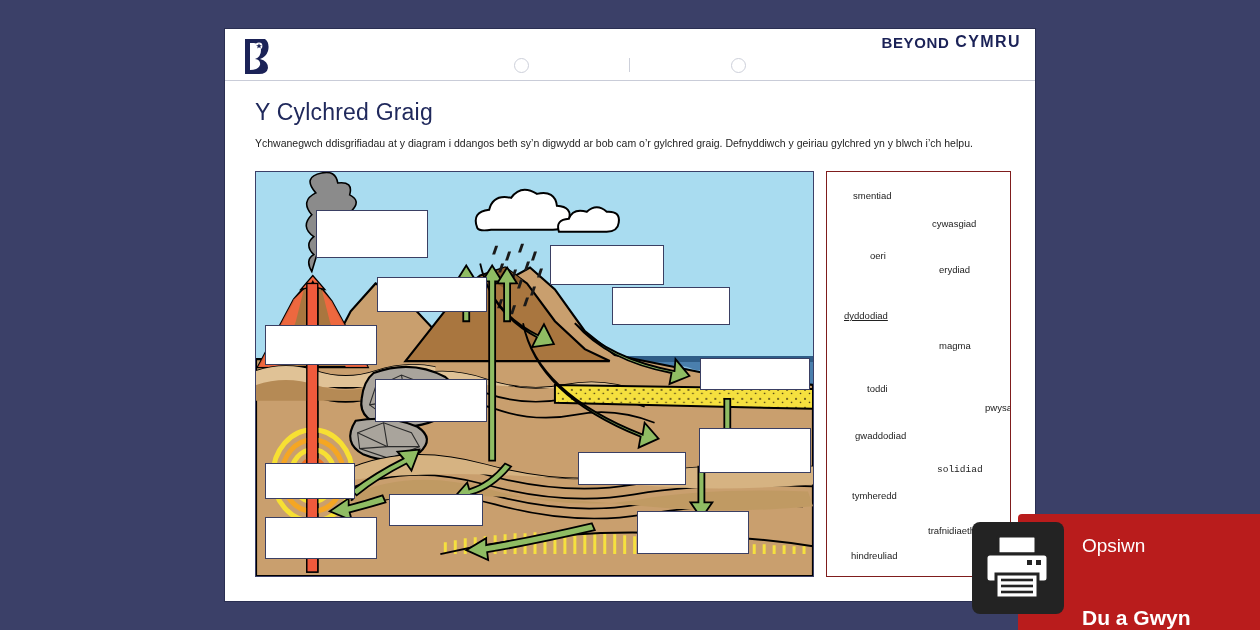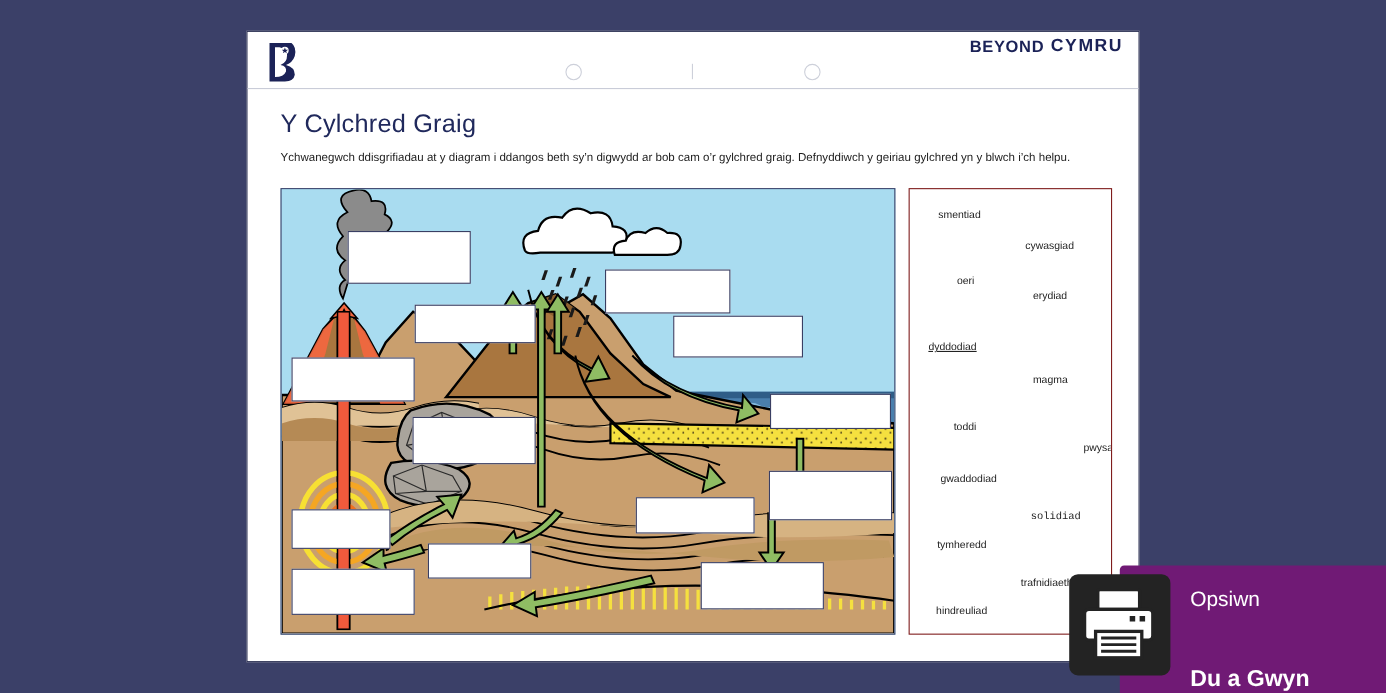--- a/index.html
+++ b/index.html
@@ -94,21 +94,21 @@
     position:absolute;
     background:#ffffff;
     border:1px solid #3a3f63;
   }
 
   
   #print-overlay {
     position:absolute;
     left:1018px; top:514px;
     width:242px; height:116px;
-    background:#701a75;
+    background:#b91c1c;
     border-top-left-radius:4px;
   }
   #print-icon-well {
     position:absolute; left:-46px; top:8px;
     width:92px; height:92px;
     background:#232323;
     border-radius:8px;
   }
   #printer-glyph {
     position:absolute; left:-38px; top:18px;

